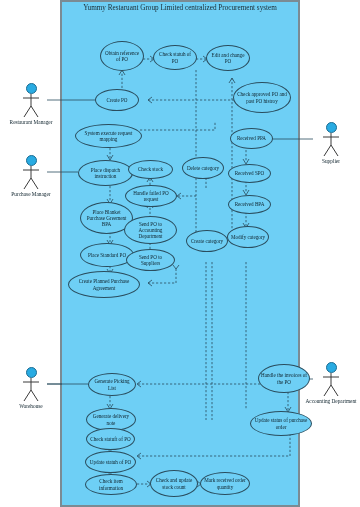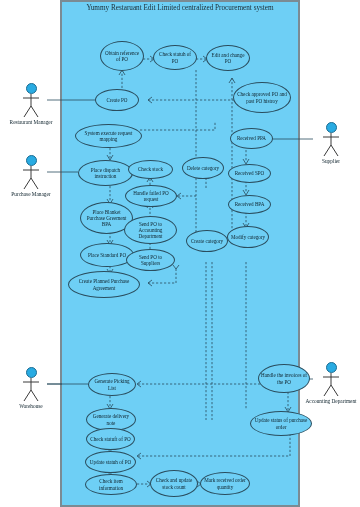--- a/index.html
+++ b/index.html
@@ -24,21 +24,21 @@
   .actor .nm{font-size:5.3px;line-height:6.2px;color:#10242e;margin-top:1px;}
   svg.links{position:absolute;left:0;top:0;width:360px;height:507px;
             pointer-events:none;overflow:visible;}
 </style>
 </head>
 <body>
 
 <div id="canvas">
 
   <div class="boundary"></div>
-  <div class="sys-title">Yummy Restaruant Edit Limited centralized Procurement system</div>
+  <div class="sys-title">Yummy Restaruant Group Limited centralized Procurement system</div>
 
   <svg class="links">
     <g stroke="#2a4d5e" fill="none" stroke-width="0.8">
 
       <line x1="47" y1="100" x2="95" y2="100"></line>
       <line x1="47" y1="172" x2="78" y2="172"></line>
       <line x1="47" y1="384" x2="88" y2="384"></line>
       <line x1="313" y1="139" x2="272" y2="139"></line>
       <line x1="313" y1="379" x2="288" y2="379"></line>
 

